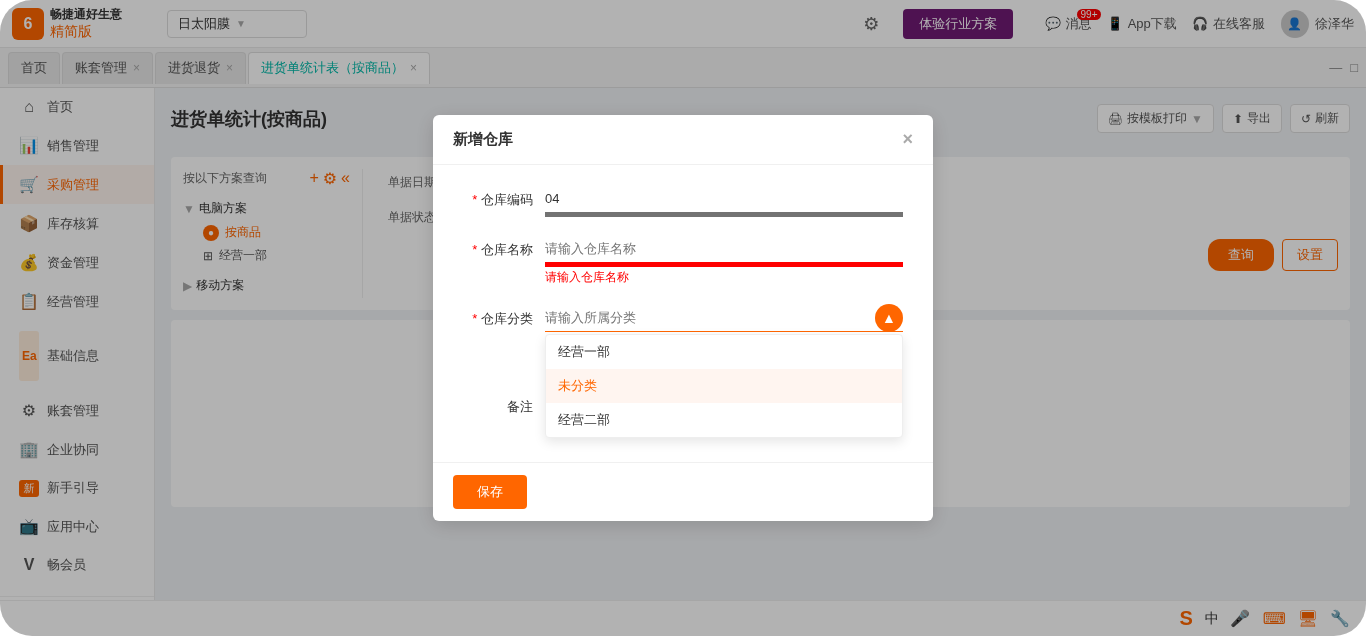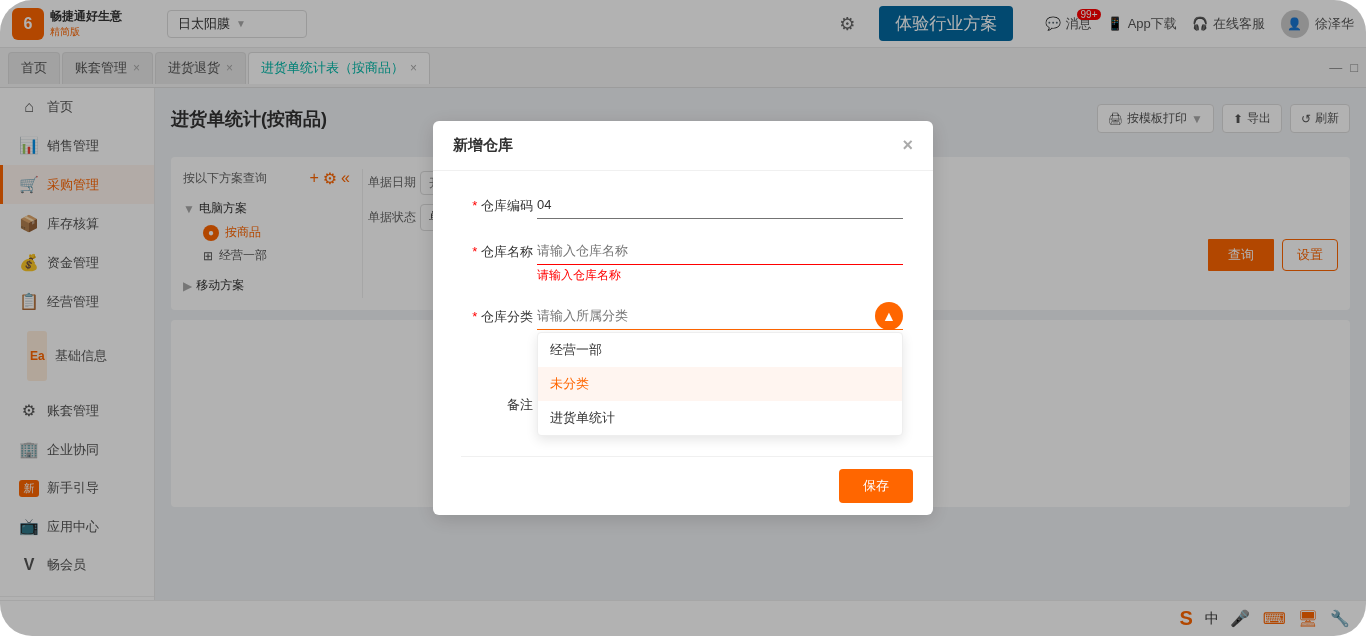--- a/index.html
+++ b/index.html
@@ -39,22 +39,22 @@
     .header-actions {
       display: flex; align-items: center; gap: 16px;
       margin-left: auto;
     }
     .settings-icon-btn {
       width: 32px; height: 32px;
       display: flex; align-items: center; justify-content: center;
       color: #666; font-size: 18px; cursor: pointer;
     }
     .try-btn {
-      background: #0369a1; color: #fff; border: none; border-radius: 4px;
-      padding: 6px 16px; cursor: pointer; font-size: 17px;
+      background: #701a75; color: #fff; border: none; border-radius: 4px;
+      padding: 6px 16px; cursor: pointer; font-size: 13px;
     }
     .header-right {
       display: flex; align-items: center; gap: 16px; margin-left: 16px;
     }
     .header-right-item {
       display: flex; align-items: center; gap: 4px; cursor: pointer; color: #555; font-size: 13px; position: relative;
     }
     .badge-red {
       position: absolute; top: -6px; right: -10px;
       background: #f00; color: #fff; border-radius: 8px;
@@ -137,21 +137,21 @@
       display: flex; align-items: center; justify-content: flex-end; gap: 8px; margin-bottom: 12px;
     }
     .toolbar-btn {
       display: flex; align-items: center; gap: 4px;
       border: 1px solid #ddd; background: #fff; border-radius: 4px;
       padding: 5px 10px; cursor: pointer; font-size: 12px; color: #555;
     }
     .query-section {
       background: #fff; border-radius: 4px;
       padding: 12px;
-      display: flex; gap: 5px;
+      display: flex; gap: 25px;
     }
     .query-left {
       width: 180px;
       border-right: 1px solid #eee;
       padding-right: 12px;
     }
     .query-left-title {
       font-size: 12px; color: #666; margin-bottom: 8px;
       display: flex; align-items: center; justify-content: space-between;
     }
@@ -170,21 +170,21 @@
     .filter-input {
       border: 1px solid #ddd; border-radius: 4px; padding: 4px 8px;
       font-size: 12px; color: #333; width: 140px;
     }
     .filter-select {
       border: 1px solid #ddd; border-radius: 4px; padding: 4px 8px;
       font-size: 12px; color: #333; min-width: 120px; display: flex; align-items: center; gap: 4px;
       cursor: pointer; background: #fff;
     }
     .filter-select .more { color: #f60; font-size: 14px; margin-left: auto; }
-    .query-btn { background: #f60; color: #fff; border: none; border-radius: 1px; padding: 6px 20px; cursor: pointer; font-size: 13px; }
+    .query-btn { background: #f60; color: #fff; border: none; border-radius: 12px; padding: 6px 20px; cursor: pointer; font-size: 13px; }
     .set-btn { background: #fff; color: #f60; border: 1px solid #f60; border-radius: 4px; padding: 6px 14px; cursor: pointer; font-size: 13px; }
     .table-area { margin-top: 10px; background: #fff; border-radius: 4px; }
     .empty-state { display: flex; flex-direction: column; align-items: center; justify-content: center; padding: 40px; color: #bbb; font-size: 13px; gap: 8px; }
     .empty-img { font-size: 48px; }
     .hint-text { font-size: 12px; color: #aaa; }
 
     
     .overlay {
       position: fixed; top: 0; left: 0; right: 0; bottom: 0;
       background: rgba(0,0,0,0.3);
@@ -203,30 +203,30 @@
     }
     .modal-header {
       display: flex; align-items: center; justify-content: space-between;
       padding: 14px 20px;
       border-bottom: 1px solid #f0f0f0;
       font-size: 15px; font-weight: bold; color: #333;
     }
     .modal-close { color: #aaa; cursor: pointer; font-size: 18px; }
     .modal-body { padding: 20px 30px; }
     .form-row {
-      display: flex; align-items: flex-start; gap: 4px;
+      display: flex; align-items: flex-start; gap: 12px;
       margin-bottom: 18px;
     }
     .form-label {
       width: 70px; text-align: right; font-size: 13px; color: #333;
       padding-top: 6px; flex-shrink: 0;
     }
     .form-field { flex: 1; position: relative; }
     .form-input {
-      width: 100%; border: none; border-bottom: 1px solid #737373;
+      width: 100%; border: none; border-bottom: 5px solid #737373;
       padding: 6px 0; font-size: 13px; color: #333; outline: none;
       background: transparent;
     }
     .form-input.error { border-bottom-color: #f00; }
     .error-msg { color: #f00; font-size: 12px; margin-top: 2px; }
     .form-select-arrow {
       position: absolute; right: 0; top: 50%; transform: translateY(-50%);
       width: 28px; height: 28px; background: #f60; border-radius: 50%;
       display: flex; align-items: center; justify-content: center;
       color: #fff; font-size: 14px; cursor: pointer;
@@ -238,44 +238,44 @@
       border: 1px solid #eee;
       border-radius: 4px;
       box-shadow: 0 4px 12px rgba(0,0,0,0.1);
       z-index: 200;
     }
     .dropdown-item {
       padding: 8px 12px; font-size: 13px; color: #333; cursor: pointer;
     }
     .dropdown-item.selected { background: #fff5f0; color: #f60; }
     .modal-footer {
-      display: flex; justify-content: flex-end;
+      display: flex; justify-content: flex-start;
       padding: 12px 20px;
-      border-top: 1px solid #f0f0f0; gap: 10px; margin-left: 28px;
+      border-top: 1px solid #f0f0f0; gap: 10px;
     }
     .btn-save { background: #f60; color: #fff; border: none; border-radius: 4px; padding: 8px 24px; cursor: pointer; font-size: 13px; }
 
     
     .bottom-bar {
       position: fixed; bottom: 0; left: 0; right: 0; height: 36px;
       background: #fff; border-top: 1px solid #eee;
       display: flex; align-items: center; justify-content: flex-end;
       padding: 0 16px; gap: 12px;
     }
     .bottom-icon { font-size: 18px; color: #f60; cursor: pointer; }
   </style>
 </head>
 <body>
 
 <div class="top-header">
   <div class="logo-area">
     <div class="logo-icon">6</div>
     <div>
       <div style="font-size:12px;font-weight:bold;color:#333;">畅捷通好生意</div>
-      <div style="font-size:10px;color:#f60;">精简版</div>
+      <div style="font-size:14px;color:#f60;">精简版</div>
     </div>
   </div>
 
   <div class="store-selector">
     <span>日太阳膜</span>
     <span class="arrow">▼</span>
   </div>
 
   <div class="header-actions">
     <div class="settings-icon-btn">
@@ -348,21 +348,21 @@
     </div>
     <div class="sidebar-item">
       <span class="si-icon">💰</span>
       <span>资金管理</span>
     </div>
     <div class="sidebar-item">
       <span class="si-icon">📋</span>
       <span>经营管理</span>
     </div>
     <div class="sidebar-item">
-      <span class="si-icon" style="font-size:12px;font-weight:bold;color:#f60;background:#ffeedd;border-radius:3px;padding:18px 3px;margin-left:8px;">Ea</span>
+      <span class="si-icon" style="font-size:12px;font-weight:bold;color:#f60;background:#ffeedd;border-radius:3px;padding:18px 3px;">Ea</span>
       <span>基础信息</span>
     </div>
     <div class="sidebar-item">
       <span class="si-icon">⚙</span>
       <span>账套管理</span>
     </div>
     <div class="sidebar-item">
       <span class="si-icon">🏢</span>
       <span>企业协同</span>
     </div>
@@ -532,21 +532,21 @@
           <span style="color:#f00;">*</span>
           <span>仓库分类</span>
         </div>
         <div class="form-field" style="position:relative;">
           <input class="form-input" style="border-bottom: 1px solid rgb(255, 102, 0);" placeholder="请输入所属分类">
           <div class="form-select-arrow">▲</div>
           
           <div class="dropdown-list">
             <div class="dropdown-item">经营一部</div>
             <div class="dropdown-item selected">未分类</div>
-            <div class="dropdown-item">进货单统计</div>
+            <div class="dropdown-item">经营二部</div>
           </div>
         </div>
       </div>
 
       <div class="form-row" style="margin-top:60px;">
         <div class="form-label">备注</div>
         <div class="form-field">
           <input class="form-input" placeholder="" style="">
         </div>
       </div>

